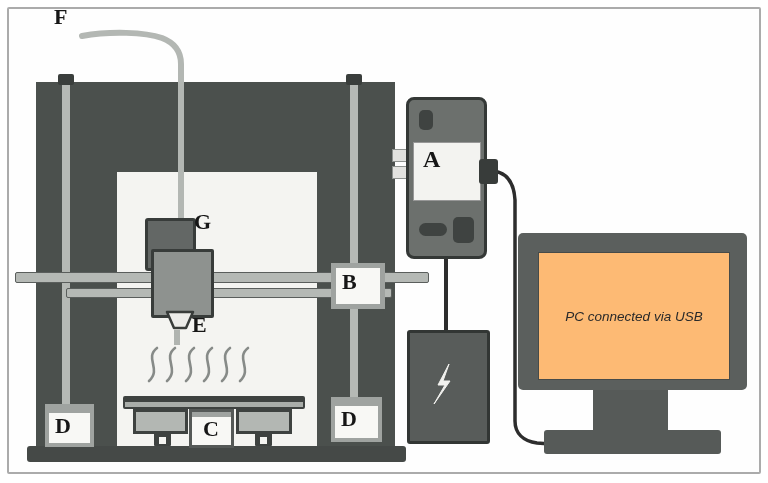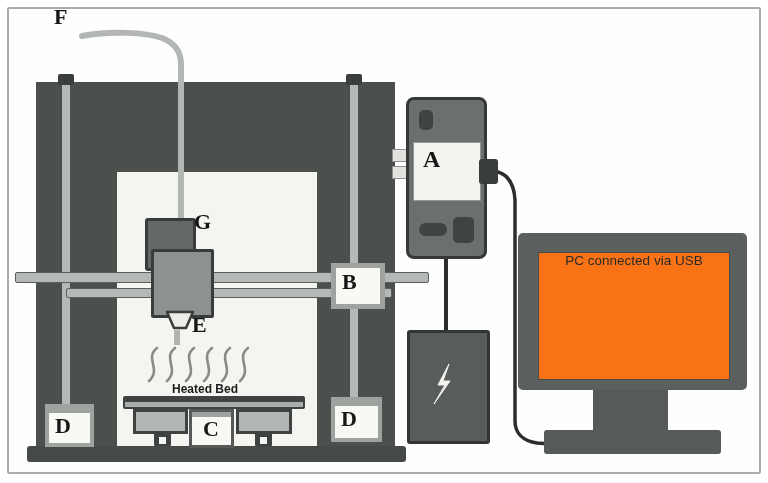--- a/index.html
+++ b/index.html
@@ -67,23 +67,23 @@
     border:1px solid #979797;}
   .ctl-pill{left:419px;top:223px;width:28px;height:13px;background:#3f4341;border-radius:7px;}
   .ctl-sq{left:453px;top:217px;width:21px;height:26px;background:#3f4341;border-radius:5px;}
   .ctl-nub{left:479px;top:159px;width:19px;height:25px;background:#383c3a;border-radius:3px;}
   
   .psu{left:407px;top:330px;width:77px;height:108px;background:#585c5a;
     border:3px solid #323634;border-radius:3px;}
   
   .mon-frame{left:518px;top:233px;width:229px;height:157px;background:#5b5f5d;
     border-radius:5px;}
-  .mon-screen{left:538px;top:252px;width:190px;height:126px;background:#f97316;
-    border:1px solid #474b49;display:flex;justify-content:center;
-    font-size:13.5px;color:#2a2a2a;text-align:center;}
+  .mon-screen{left:538px;top:252px;width:190px;height:126px;background:#fdba74;
+    border:1px solid #474b49;display:flex;align-items:center;justify-content:center;
+    font-size:13.5px;color:#2a2a2a;text-align:center;font-style:italic;}
   .mon-neck{left:593px;top:390px;width:75px;height:41px;background:#565a58;}
   .mon-base{left:544px;top:430px;width:177px;height:24px;background:#565a58;border-radius:3px;}
   svg.overlay{position:absolute;left:0;top:0;pointer-events:none;}
 </style>
 </head>
 <body>
 
 <div class="canvas">
 
   <div class="abs figure-border"></div>
@@ -107,21 +107,20 @@
   <svg class="overlay" width="768" height="483">
     <g fill="none" stroke="#878b88" stroke-width="2.6" stroke-linecap="round">
       <path d="M 157 348 C 144 358, 162 369, 149 381"></path>
       <path d="M 175 348 C 162 358, 180 369, 167 381"></path>
       <path d="M 194 348 C 181 358, 199 369, 186 381"></path>
       <path d="M 212 348 C 199 358, 217 369, 204 381"></path>
       <path d="M 230 348 C 217 358, 235 369, 222 381"></path>
       <path d="M 248 348 C 235 358, 253 369, 240 381"></path>
     </g>
   </svg>
-  <div class="abs bed-text">Heated Bed</div>
   <div class="abs bed-bar"></div>
   <div class="abs support support-left"></div>
   <div class="abs support support-right"></div>
   <div class="abs wbox c-box">
     <div class="band"></div>
     <span class="serif-label box-letter" style="left:11px;top:6px;">C</span>
   </div>
   <div class="abs foot foot-left">
     <div class="foot-hole"></div>
   </div>

